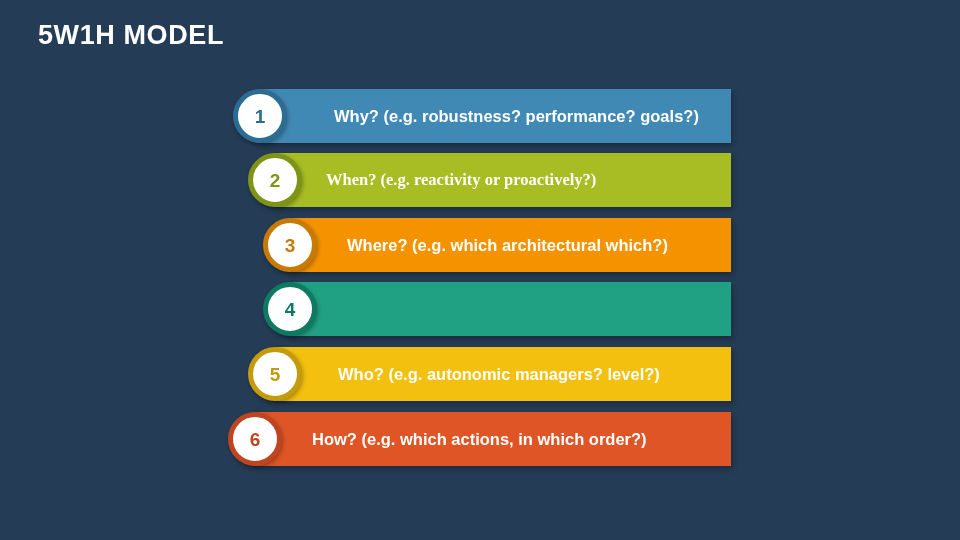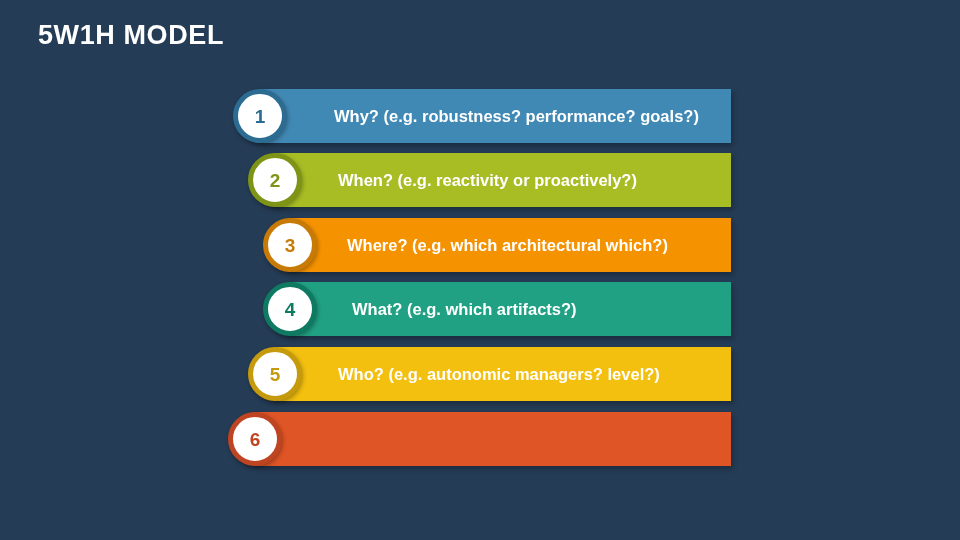--- a/index.html
+++ b/index.html
@@ -91,47 +91,47 @@
   <div id="rows">
       <div class="row" style="top: 0px; left: 0px; width: 960px;">
         <div class="bar" style="left: 237px; width: 494px; background: rgb(65, 137, 181);"></div>
         <div class="bar-label" style="left: 310px; margin-left: 24px;">Why?  (e.g. robustness? performance? goals?)</div>
         <div class="circle" style="left: 233px; border: 5px solid rgb(45, 108, 146);">
           <span class="circle-num" style="color: rgb(45, 108, 146);">1</span>
         </div>
       </div>
       <div class="row" style="top: 64px; left: 0px; width: 960px;">
         <div class="bar" style="left: 252px; width: 479px; background: rgb(168, 189, 36);"></div>
-        <div class="bar-label" style="left: 338px;">When? (e.g. reactivity or proactively?)</div>
+        <div class="bar-label" style="left: 326px; font-family: Liberation Serif, serif;">When? (e.g. reactivity or proactively?)</div>
         <div class="circle" style="left: 248px; border: 5px solid rgb(126, 148, 23);">
           <span class="circle-num" style="color: rgb(126, 148, 23);">2</span>
         </div>
       </div>
       <div class="row" style="top: 129px; left: 0px; width: 960px;">
         <div class="bar" style="left: 267px; width: 464px; background: rgb(245, 146, 0);"></div>
         <div class="bar-label" style="left: 347px;">Where? (e.g. which architectural which?)</div>
         <div class="circle" style="left: 263px; border: 5px solid rgb(200, 122, 6);">
           <span class="circle-num" style="color: rgb(200, 122, 6);">3</span>
         </div>
       </div>
       <div class="row" style="top: 193px; left: 0px; width: 960px;">
         <div class="bar" style="left: 267px; width: 464px; background: rgb(33, 161, 131);"></div>
-        <div class="bar-label" style="left: 352px;">What? (e.g. which artifacts?)</div>
         <div class="circle" style="left: 263px; border: 5px solid rgb(14, 122, 98);">
           <span class="circle-num" style="color: rgb(14, 122, 98);">4</span>
         </div>
       </div>
       <div class="row" style="top: 258px; left: 0px; width: 960px;">
         <div class="bar" style="left: 252px; width: 479px; background: rgb(243, 192, 16);"></div>
         <div class="bar-label" style="left: 338px;">Who? (e.g. autonomic managers? level?)</div>
         <div class="circle" style="left: 248px; border: 5px solid rgb(197, 154, 12);">
           <span class="circle-num" style="color: rgb(197, 154, 12);">5</span>
         </div>
       </div>
       <div class="row" style="top: 323px; left: 0px; width: 960px;">
         <div class="bar" style="left: 232px; width: 499px; background: rgb(224, 85, 37);"></div>
+        <div class="bar-label" style="left: 312px;">How? (e.g. which actions, in which order?)</div>
         <div class="circle" style="left: 228px; border: 5px solid rgb(191, 69, 34);">
           <span class="circle-num" style="color: rgb(191, 69, 34);">6</span>
         </div>
       </div>
     </div>
 
 </div>
 
 </body></html>

